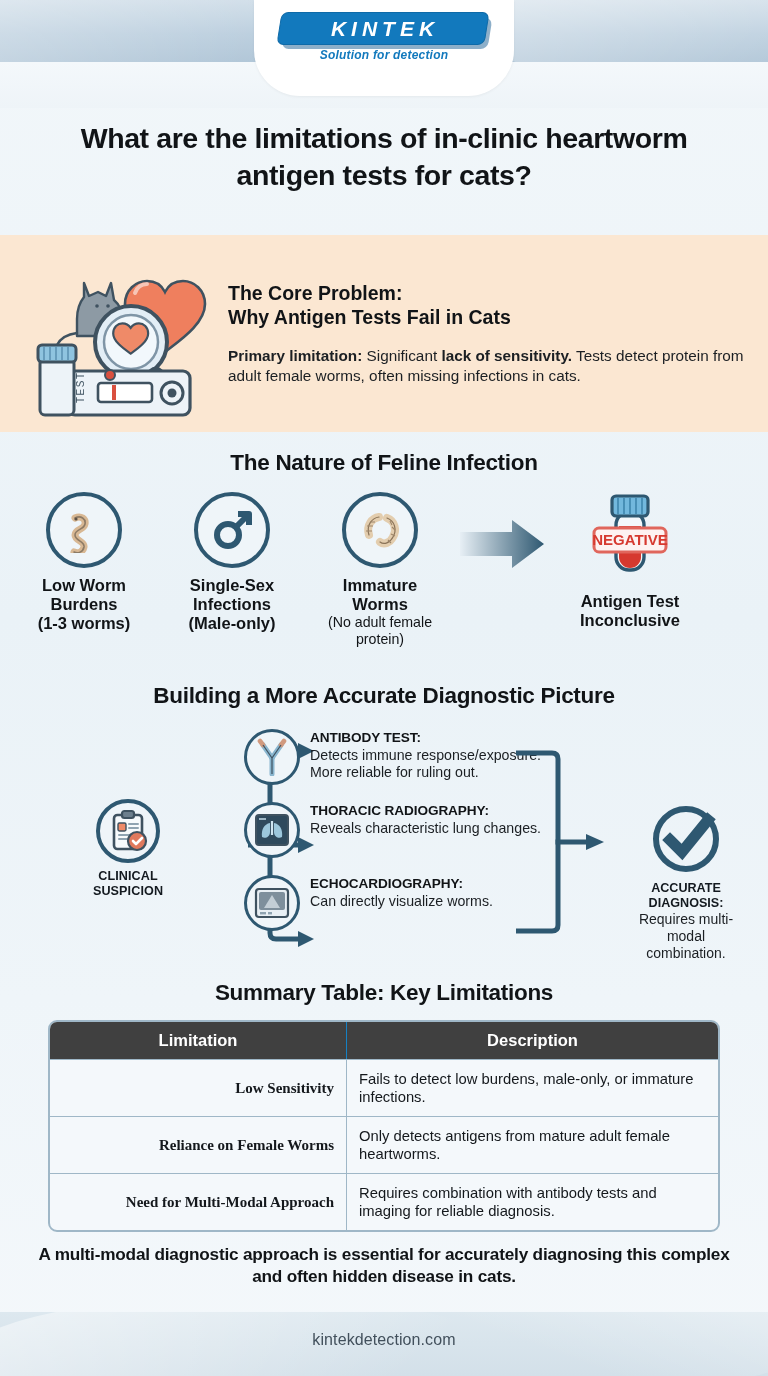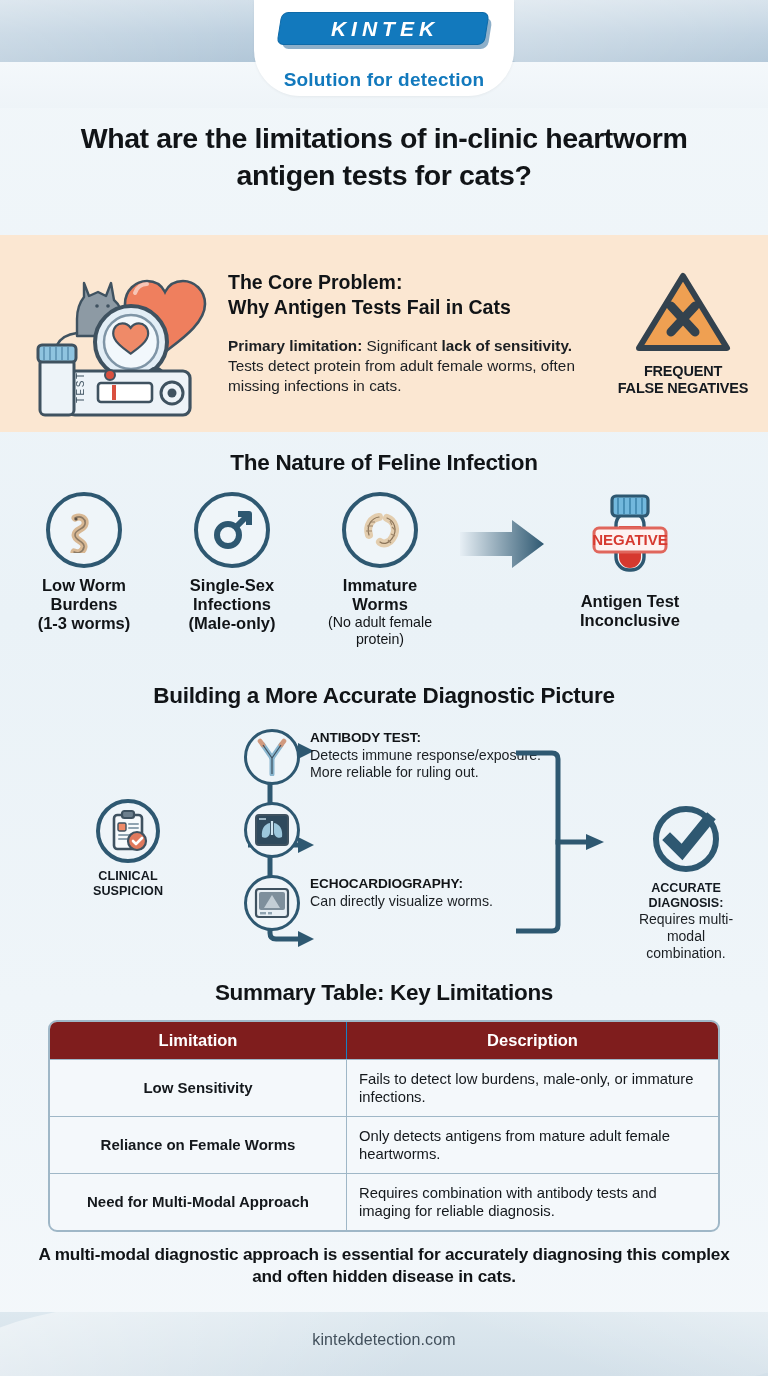--- a/index.html
+++ b/index.html
@@ -32,22 +32,22 @@
       padding-top:12px;box-sizing:border-box;}
   .logo-wordmark{position:relative;width:210px;height:36px;}
   .logo-shadow{position:absolute;left:5px;top:6px;width:206px;height:31px;
       background:#2f6d9c;border-radius:7px;transform:skewX(-9deg);opacity:.55;}
   .logo-box{position:absolute;left:0;top:0;width:206px;height:31px;
       background:#1279bd;border-radius:7px;transform:skewX(-9deg);
       display:flex;align-items:center;justify-content:center;
       border:1px solid #0e6aa8;}
   .logo-text{color:#ffffff;font-weight:bold;font-size:21px;letter-spacing:5px;
       transform:skewX(9deg);font-style:italic;padding-left:5px;}
-  .logo-tag{margin-top:21px;color:#1279bd;font-size:19px;font-weight:bold;
-      letter-spacing:.2px;}
+  .logo-tag{margin-top:0;color:#1279bd;font-size:12px;font-weight:bold;
+      font-style:italic;letter-spacing:.2px;}
 
   
   .title{position:absolute;top:120px;left:0;width:768px;text-align:center;
       font-size:28.5px;font-weight:bold;line-height:1.29;color:#111417;
       letter-spacing:-.4px;padding:0 44px;box-sizing:border-box;}
 
   
   .core{position:absolute;top:235px;left:0;width:768px;height:197px;
       background:#fbe7d2;display:flex;align-items:center;box-sizing:border-box;
       padding:0 14px 0 22px;}
@@ -95,27 +95,27 @@
   .dg-d{font-size:14.2px;line-height:1.2;color:#1b1f23;}
   .dg-merge{position:absolute;left:516px;top:28px;width:96px;height:190px;}
   .dg-result{position:absolute;right:22px;top:82px;width:120px;text-align:center;}
   .dg-r-cap{font-size:12.6px;font-weight:bold;line-height:1.2;color:#141a20;}
   .dg-r-sub{font-size:14px;line-height:1.2;color:#1b1f23;}
 
   
   .tbl-wrap{position:absolute;top:980px;left:0;width:768px;}
   .tbl{width:672px;margin:14px auto 0 auto;border-collapse:separate;border-spacing:0;
       border:2px solid #9fb7c7;border-radius:9px;overflow:hidden;background:#f4f8fb;}
-  .tbl th{background:#7f1d1d;color:#ffffff;font-size:16.5px;font-weight:bold;
+  .tbl th{background:#404040;color:#ffffff;font-size:16.5px;font-weight:bold;
       padding:9px 6px;border-right:1px solid #1581c4;}
   .tbl th:last-child{border-right:none;}
   .tbl td{font-size:14.8px;padding:10px 12px;vertical-align:middle;
       border-top:1.5px solid #9fb7c7;color:#14181c;}
-  .tbl td.c1{width:272px;text-align:center;font-weight:bold;font-size:15px;
-      border-right:1.5px solid #9fb7c7;line-height:1.2;}
+  .tbl td.c1{width:272px;text-align:right;font-weight:bold;font-size:15px;
+      border-right:1.5px solid #9fb7c7;line-height:1.2;font-family:Liberation Serif, serif;}
   .tbl td.c2{line-height:1.22;}
 
   
   .concl{position:absolute;top:1243px;left:0;width:768px;text-align:center;
       font-size:17.2px;font-weight:bold;line-height:1.3;color:#111417;padding:0 36px;
       box-sizing:border-box;letter-spacing:-.2px;}
 
   
   .footer{position:absolute;bottom:0;left:0;width:768px;height:64px;overflow:hidden;
       background:linear-gradient(180deg,#dde8ef 0%,#d3e0e9 100%);}
@@ -197,30 +197,20 @@
     <div class="core-text">
       <div class="core-h">
         <div>The Core Problem:</div>
         <div>Why Antigen Tests Fail in Cats</div>
       </div>
       <div class="core-p">
         <b>Primary limitation:</b><span> Significant </span><b>lack of sensitivity.</b><span> Tests detect protein from adult female worms, often missing infections in cats.</span>
       </div>
     </div>
 
-    <div class="core-warn">
-      <svg width="96" height="86" viewBox="0 0 96 86" style="display:block;margin:0 auto;">
-        <path d="M48 6 L92 78 H4 Z" fill="#efa052" stroke="#33424e" stroke-width="6" stroke-linejoin="round"></path>
-        <path d="M36 36 L60 62 M60 36 L36 62" stroke="#33424e" stroke-width="9" stroke-linecap="round"></path>
-      </svg>
-      <div class="warn-label">
-        <div>FREQUENT</div>
-        <div>FALSE NEGATIVES</div>
-      </div>
-    </div>
   </div>
 
   <div class="nature">
     <div class="sec-h">The Nature of Feline Infection</div>
     <div class="nature-row">
 
       <div class="nat-item">
         <div class="nat-circle">
           <svg width="46" height="46" viewBox="0 0 46 46">
             <path d="M14 11c6-3 11 1 10 6-1 6-10 5-10 11s10 6 9 12c-1 5-6 7-10 5" fill="none" stroke="#d8b894" stroke-width="7" stroke-linecap="round"></path>
@@ -346,20 +336,24 @@
 
         <div class="dg-item">
           <div class="dg-ico">
             <svg width="38" height="38" viewBox="0 0 38 38">
               <rect x="3" y="4" width="32" height="30" rx="3" fill="#2f4a5d" stroke="#3f5260" stroke-width="2"></rect>
               <path d="M19 10 V24" stroke="#cfe6f2" stroke-width="2.2"></path>
               <path d="M17 12c-6 1-9 7-8 14 3 2 8 0 8-5z" fill="#a9d5ea" opacity=".9"></path>
               <path d="M21 12c6 1 9 7 8 14-3 2-8 0-8-5z" fill="#a9d5ea" opacity=".9"></path>
               <rect x="6" y="7" width="7" height="2" fill="#cfe6f2" opacity=".7"></rect>
             </svg>
+          </div>
+          <div class="dg-txt">
+            <div class="dg-t">THORACIC RADIOGRAPHY:</div>
+            <div class="dg-d">Reveals characteristic lung changes.</div>
           </div>
         </div>
 
         <div class="dg-item">
           <div class="dg-ico">
             <svg width="38" height="38" viewBox="0 0 38 38">
               <rect x="3" y="5" width="32" height="28" rx="3" fill="#e8eff4" stroke="#3f5260" stroke-width="2.2"></rect>
               <rect x="6" y="8" width="26" height="18" rx="2" fill="#7e8f9c"></rect>
               <path d="M19 11 L27 24 H11 Z" fill="#cfd9e0" opacity=".85"></path>
               <rect x="7" y="28" width="6" height="2.4" fill="#8fa3b1"></rect>

